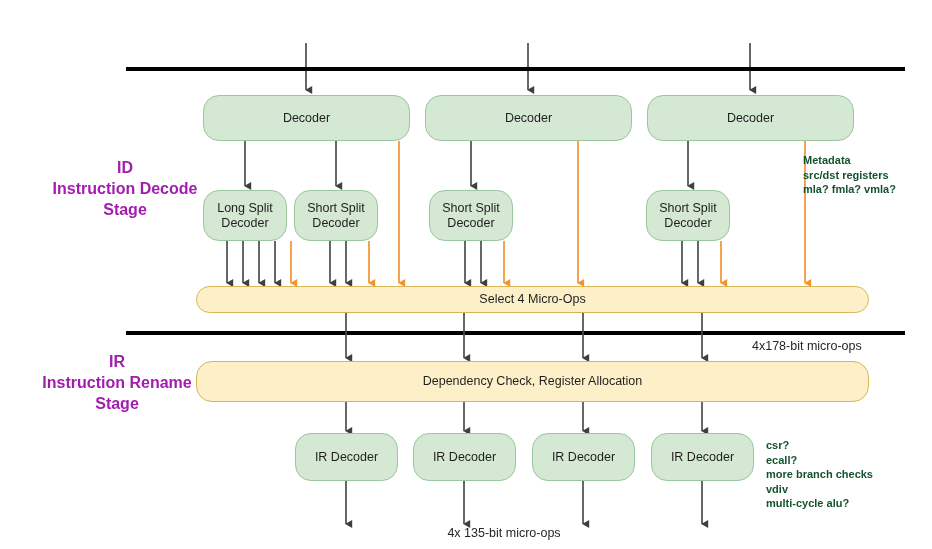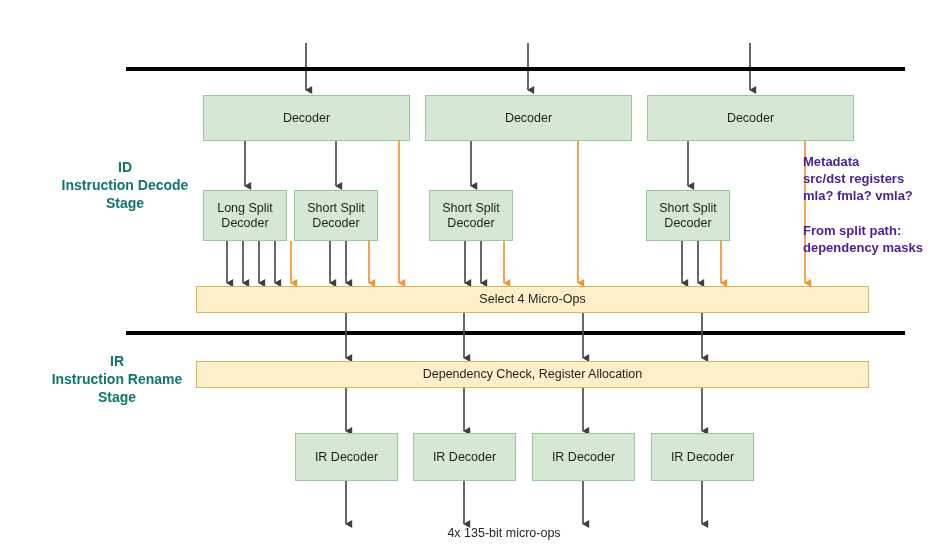--- a/index.html
+++ b/index.html
@@ -28,49 +28,50 @@
     position: absolute;
     box-sizing: border-box;
     display: flex;
     align-items: center;
     justify-content: center;
     text-align: center;
     line-height: 1.18;
     color: #1f1f1f;
     font-size: 12.5px;
     white-space: pre-line;
+    border-radius: 16px;
   }
   .green {
     background: #d5e8d4;
     border: 1px solid #9ac79b;
   }
   .cream {
     background: #fdf0c9;
     border: 1px solid #d6b656;
   }
   .plain-label {
     position: absolute;
     color: #262626;
     font-size: 12.5px;
     line-height: 1.25;
     white-space: pre-line;
   }
   .stage-label {
     position: absolute;
     font-weight: bold;
-    font-size: 14px;
-    color: #0f766e;
+    font-size: 16px;
+    color: #a21caf;
     text-align: center;
     line-height: 1.3;
     white-space: pre-line;
   }
   .orange-note {
     position: absolute;
-    color: #4c1d95;
-    font-size: 13px;
+    color: #14532d;
+    font-size: 11px;
     font-weight: bold;
     line-height: 1.32;
     white-space: pre-line;
   }
   .center-text {
     text-align: center;
   }
 </style>
 </head>
 <body>
@@ -186,31 +187,35 @@
 Decoder</div>
   <div class="node-box green" style="left:294px; top:190px; width:84px; height:51px;">Short Split
 Decoder</div>
   <div class="node-box green" style="left:429px; top:190px; width:84px; height:51px;">Short Split
 Decoder</div>
   <div class="node-box green" style="left:646px; top:190px; width:84px; height:51px;">Short Split
 Decoder</div>
 
   <div class="node-box cream" style="left:196px; top:286px; width:673px; height:27px;">Select 4 Micro-Ops</div>
 
-  <div class="node-box cream" style="left:196px; top:361px; width:673px; height:27px;">Dependency Check, Register Allocation</div>
-
+  <div class="node-box cream" style="left:196px; top:361px; width:673px; height:41px;">Dependency Check, Register Allocation</div>
+
+  <div class="plain-label" style="left:752px; top:339px; width:175px;">4x178-bit micro-ops</div>
 
   <div class="node-box green" style="left:295px; top:433px; width:103px; height:48px;">IR Decoder</div>
   <div class="node-box green" style="left:413px; top:433px; width:103px; height:48px;">IR Decoder</div>
   <div class="node-box green" style="left:532px; top:433px; width:103px; height:48px;">IR Decoder</div>
   <div class="node-box green" style="left:651px; top:433px; width:103px; height:48px;">IR Decoder</div>
 
   <div class="orange-note" style="left:803px; top:153px; width:130px;">Metadata
 src/dst registers
 mla? fmla? vmla?</div>
 
-  <div class="orange-note" style="left:803px; top:222px; width:130px;">From split path:
-dependency masks</div>
-
+
+  <div class="orange-note" style="left:766px; top:438px; width:166px;">csr?
+ecall?
+more branch checks
+vdiv
+multi-cycle alu?</div>
 
   <div class="plain-label center-text" style="left:384px; top:526px; width:240px;">4x 135-bit micro-ops</div>
 
 </div>
 
 </body></html>

